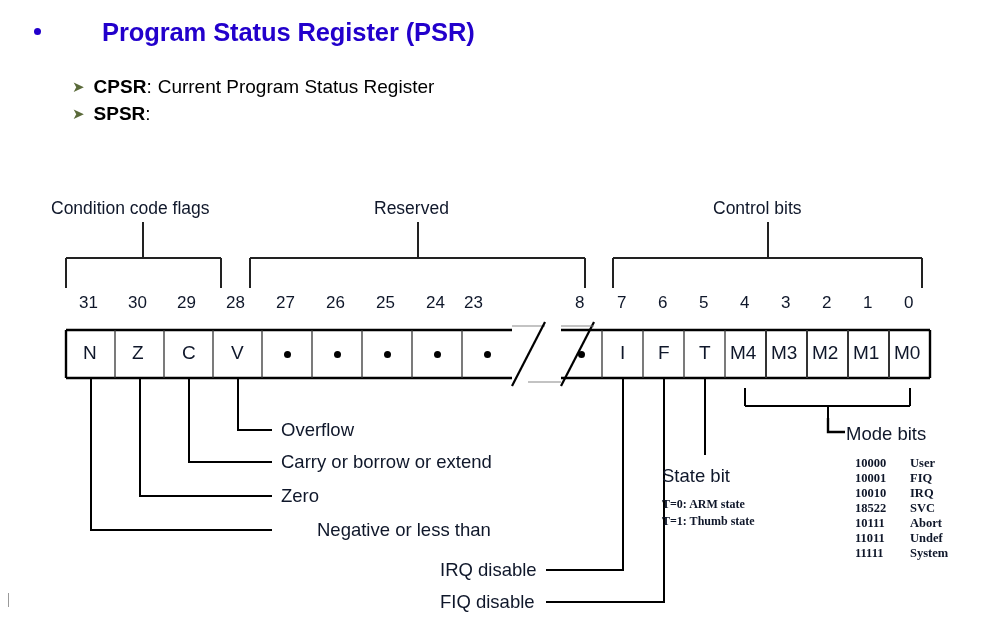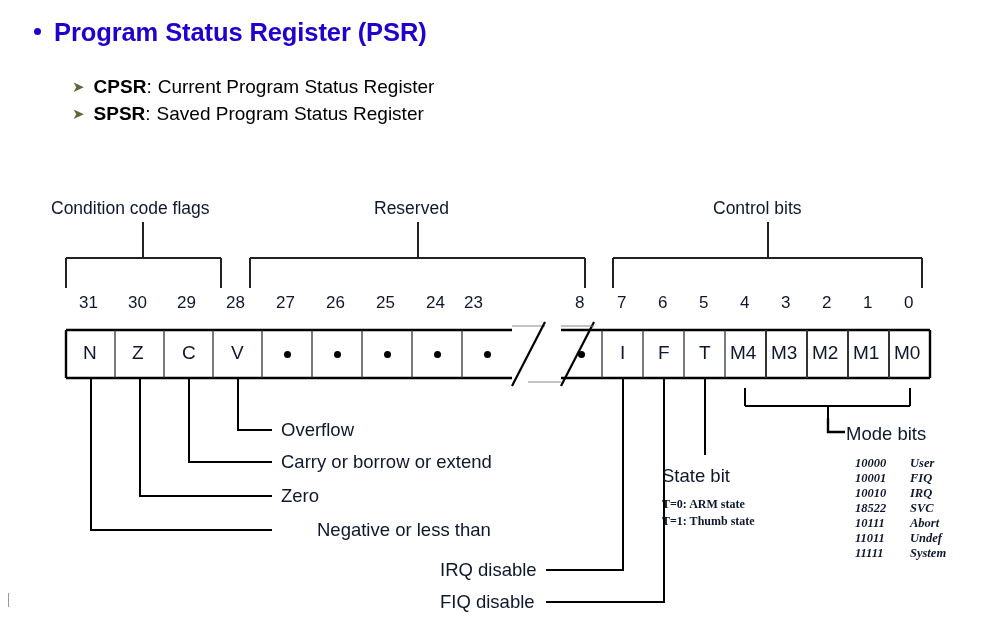--- a/index.html
+++ b/index.html
@@ -16,20 +16,21 @@
     overflow: hidden;
   }
 
   
   .title-row {
     position: absolute;
     left: 34px;
     top: 18px;
     display: flex;
     align-items: baseline;
+    gap: 48px;
   }
   .title-bullet {
     width: 7px;
     height: 7px;
     border-radius: 50%;
     background: #2200cc;
     margin-right: 13px;
     position: relative;
     top: -6px;
     flex: none;
@@ -80,21 +81,20 @@
   .annot { font-size: 18.5px; }
   .statesub {
     font-family: "Liberation Serif", serif;
     font-size: 12px;
     font-weight: bold;
   }
   .modetbl {
     font-family: "Liberation Serif", serif;
     font-size: 12.5px;
     font-weight: bold;
-    font-style: italic;
   }
   .dot {
     position: absolute;
     width: 7px;
     height: 7px;
     border-radius: 50%;
     background: #000;
   }
   .tick-mark {
     position: absolute;
@@ -117,21 +117,20 @@
   <span class="sub-arrow">➤</span>
   <span class="sub-key">CPSR</span>
   <span class="sub-val">:</span>
   <span class="sub-val" style="margin-left:6px">Current Program Status Register</span>
 </div>
 
 <div class="sub-row r1">
   <span class="sub-arrow">➤</span>
   <span class="sub-key">SPSR</span>
   <span class="sub-val">:</span>
-  <span class="sub-val" style="margin-left:6px">Saved Program Status Register</span>
 </div>
 
 <svg id="diagram" width="995" height="637" xmlns="http://www.w3.org/2000/svg">
 
   <g stroke="#222" stroke-width="1.6" fill="none">
 
     <path d="M66,258 L66,288 M66,258 L221,258 M221,258 L221,288" stroke-width="2"></path>
     <path d="M143,222 L143,258" stroke-width="2"></path>
 
     <path d="M250,258 L250,288 M250,258 L585,258 M585,258 L585,288" stroke-width="2"></path>

